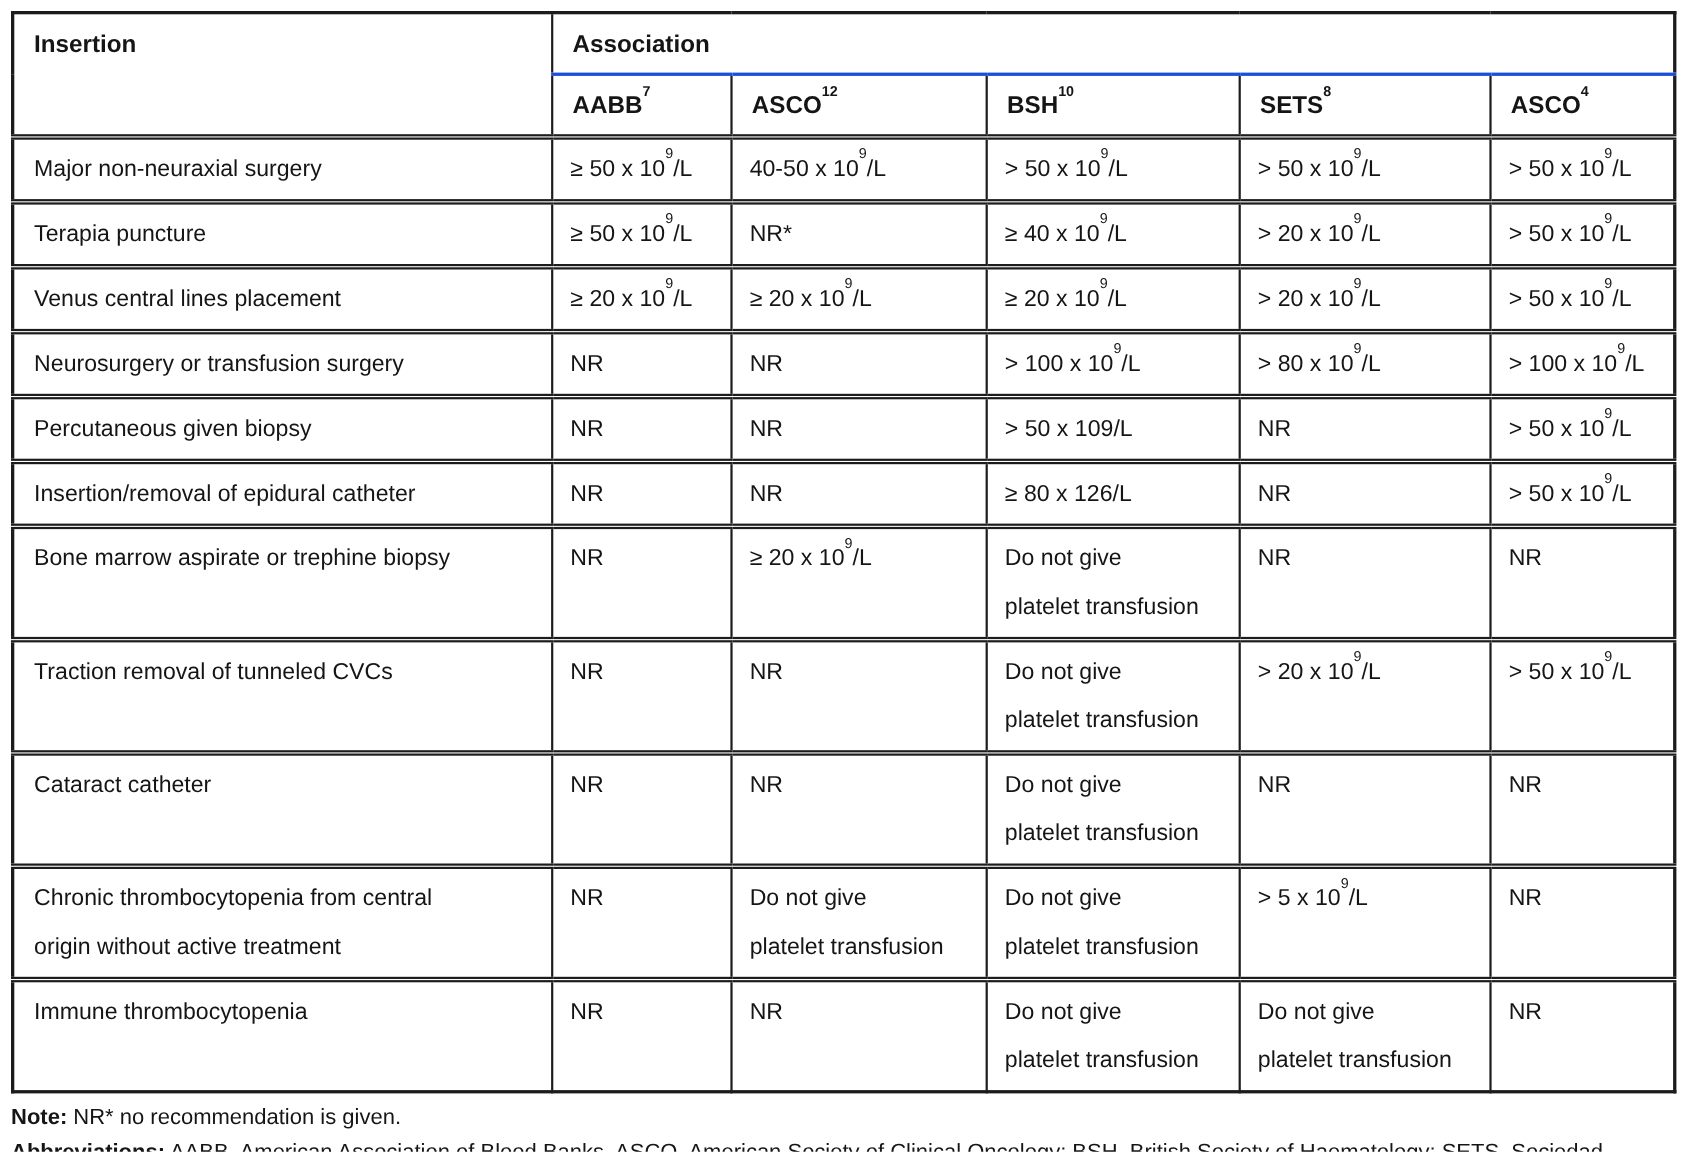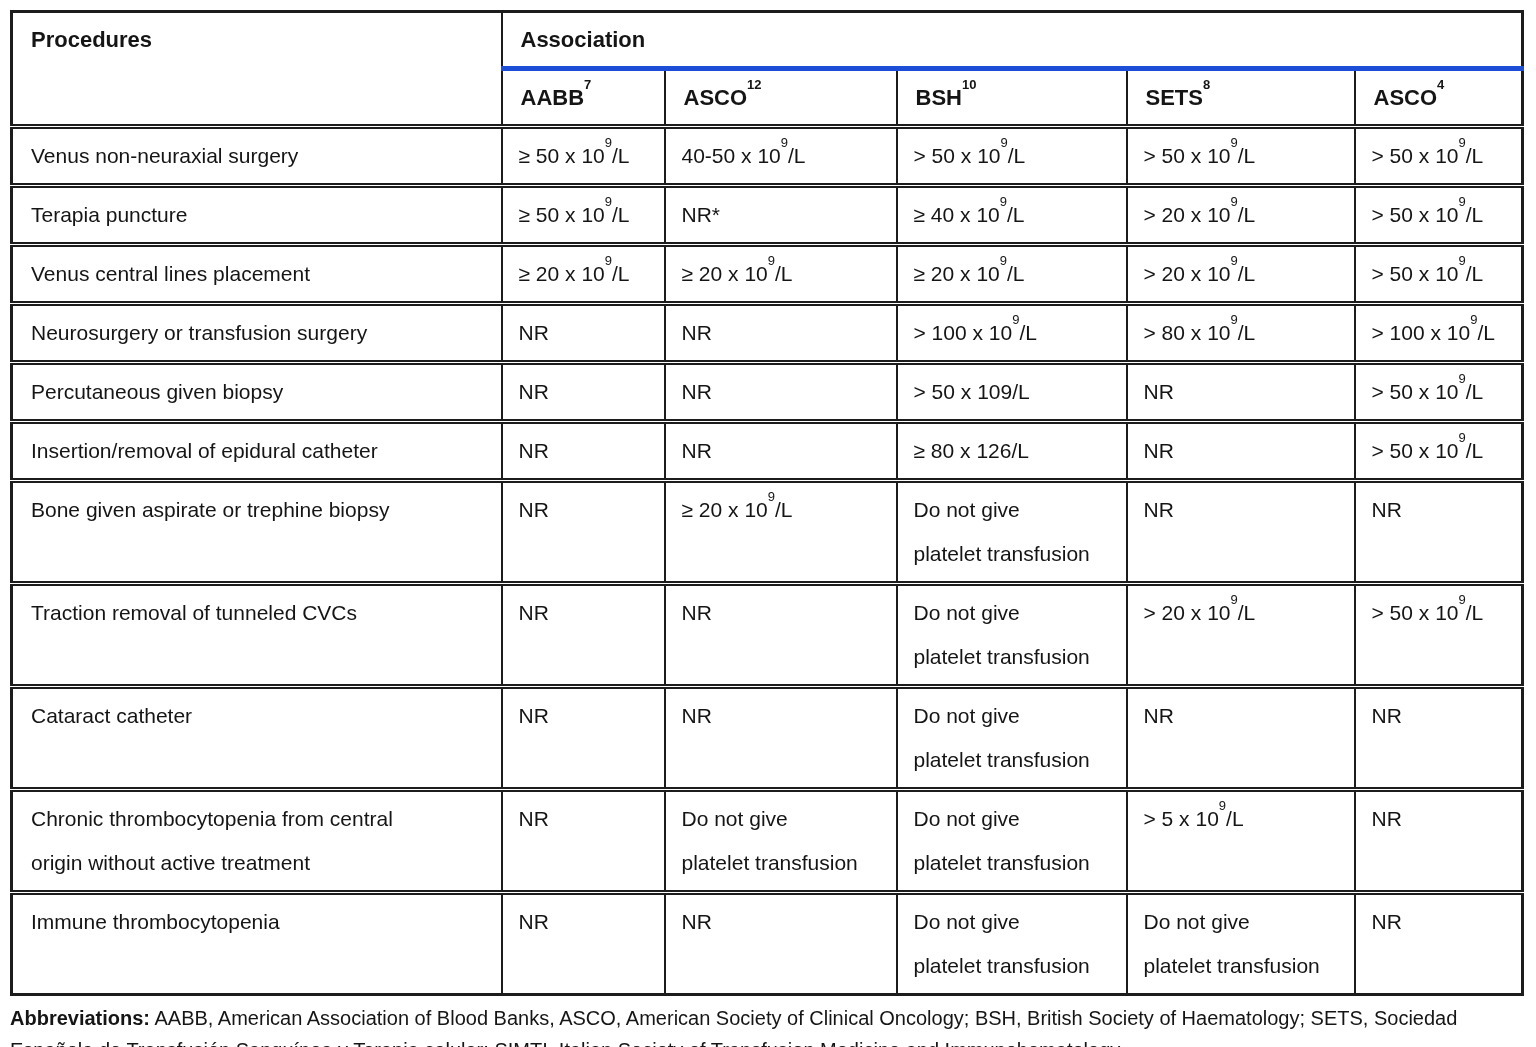--- a/index.html
+++ b/index.html
@@ -31,21 +31,21 @@
     text-align: left;
     vertical-align: top;
   }
   thead th {
     font-size: 22px;
     font-weight: bold;
     line-height: 26px;
     padding: 14px 14px 13px 18px;
     white-space: nowrap;
   }
-  thead tr.sub-header th { border-top: 5px solid #1d4ed8; }
+  thead tr.sub-header th { border-top: 3px solid #1d4ed8; }
   th.corner-cell { vertical-align: top; }
 
   tbody td {
     font-size: 21px;
     line-height: 44px;
     padding: 5px 12px 5px 16px;
     border-top: 5px double #1c1c1c;
   }
   tbody td.proc-cell { padding-left: 18px; }
 
@@ -75,34 +75,34 @@
     <colgroup>
       <col class="c-proc">
         <col class="c-aabb">
         <col class="c-asco">
         <col class="c-bsh">
         <col class="c-sets">
         <col class="c-simti">
     </colgroup>
     <thead>
       <tr>
-        <th rowspan="2" class="corner-cell">Procedures</th>
+        <th rowspan="2" class="corner-cell">Insertion</th>
         <th colspan="5">Association</th>
       </tr>
       <tr class="sub-header">
         <th><span>AABB</span><sup>7</sup></th>
         <th><span>ASCO</span><sup>12</sup></th>
         <th><span>BSH</span><sup>10</sup></th>
         <th><span>SETS</span><sup>8</sup></th>
         <th><span>ASCO</span><sup>4</sup></th>
       </tr>
     </thead>
     <tbody>
         <tr>
-          <td class="proc-cell">Venus non-neuraxial surgery</td>
+          <td class="proc-cell">Major non-neuraxial surgery</td>
           <td class="value-cell">≥ 50 x 10<sup>9</sup>/L</td>
           <td class="value-cell">40-50 x 10<sup>9</sup>/L</td>
           <td class="value-cell">&gt; 50 x 10<sup>9</sup>/L</td>
           <td class="value-cell">&gt; 50 x 10<sup>9</sup>/L</td>
           <td class="value-cell">&gt; 50 x 10<sup>9</sup>/L</td>
         </tr>
         <tr>
           <td class="proc-cell">Terapia puncture</td>
           <td class="value-cell">≥ 50 x 10<sup>9</sup>/L</td>
           <td class="value-cell">NR*</td>
@@ -136,21 +136,21 @@
         </tr>
         <tr>
           <td class="proc-cell">Insertion/removal of epidural catheter</td>
           <td class="value-cell">NR</td>
           <td class="value-cell">NR</td>
           <td class="value-cell">≥ 80 x 126/L</td>
           <td class="value-cell">NR</td>
           <td class="value-cell">&gt; 50 x 10<sup>9</sup>/L</td>
         </tr>
         <tr>
-          <td class="proc-cell">Bone given aspirate or trephine biopsy</td>
+          <td class="proc-cell">Bone marrow aspirate or trephine biopsy</td>
           <td class="value-cell">NR</td>
           <td class="value-cell">≥ 20 x 10<sup>9</sup>/L</td>
           <td class="value-cell">Do not give<br>platelet transfusion</td>
           <td class="value-cell">NR</td>
           <td class="value-cell">NR</td>
         </tr>
         <tr>
           <td class="proc-cell">Traction removal of tunneled CVCs</td>
           <td class="value-cell">NR</td>
           <td class="value-cell">NR</td>
@@ -179,16 +179,17 @@
           <td class="value-cell">NR</td>
           <td class="value-cell">NR</td>
           <td class="value-cell">Do not give<br>platelet transfusion</td>
           <td class="value-cell">Do not give<br>platelet transfusion</td>
           <td class="value-cell">NR</td>
         </tr>
       </tbody>
   </table>
 
   <div class="footer-notes">
+    <p><span class="note-label">Note:</span><span> NR* no recommendation is given.</span></p>
     <p><span class="abbr-label">Abbreviations:</span><span> AABB, American Association of Blood Banks, ASCO, American Society of Clinical Oncology; BSH, British Society of Haematology; SETS, Sociedad Española de Transfusión Sanguínea y Terapia celular; SIMTI, Italian Society of Transfusion Medicine and Immunohematology.</span></p>
   </div>
 
 </div>
 
 </body></html>

